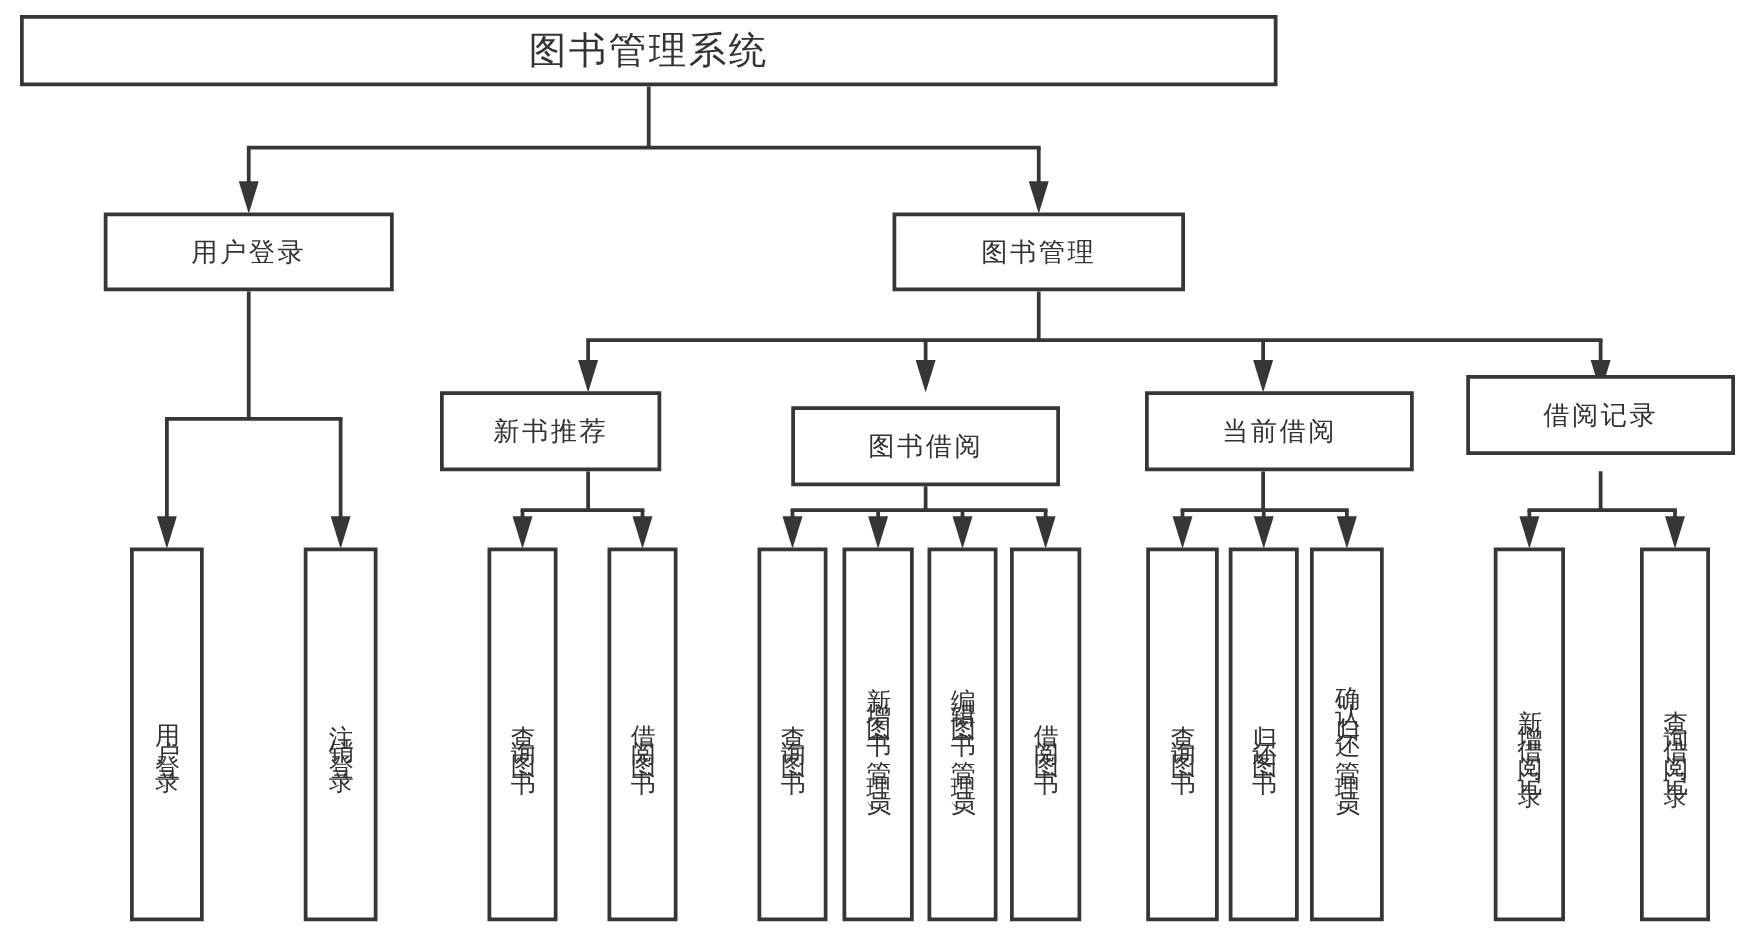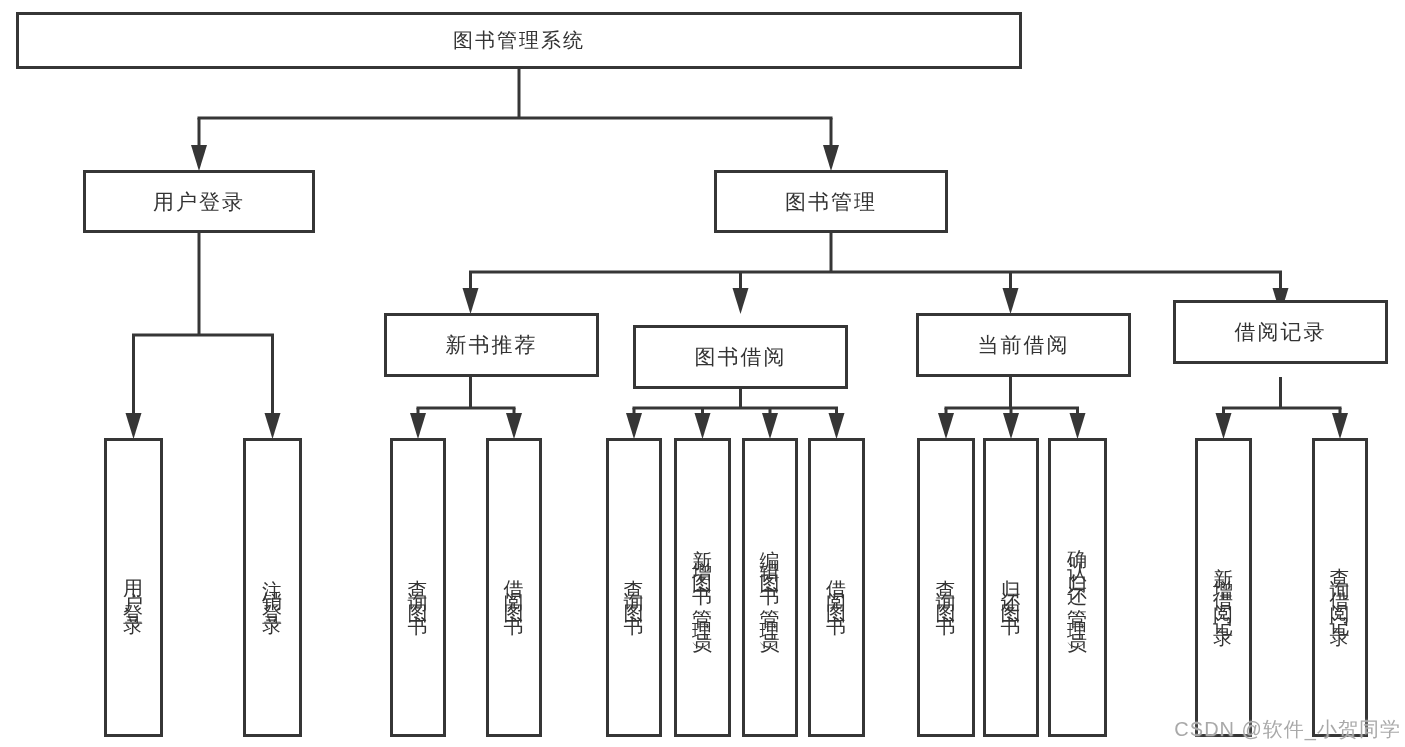--- a/index.html
+++ b/index.html
@@ -33,21 +33,21 @@
     color: var(--text, #333333);
   }
   .node .lbl {
     white-space: nowrap;
   }
   .node.h .lbl {
     font-size: 21px;
     letter-spacing: 2px;
   }
   .node.root .lbl {
-    font-size: 20px;
+    font-size: 30px;
     letter-spacing: 2px;
   }
   .node.v .lbl {
     writing-mode: vertical-rl;
     text-orientation: mixed;
     font-size: 20px;
     letter-spacing: 12px;
     line-height: 1;
   }
   #watermark {
@@ -123,21 +123,21 @@
   <div id="nodes">
       <div class="node h root" style="left: 16px; top: 12px; width: 1006px; height: 57px;">
         <span class="lbl">图书管理系统</span>
       </div>
       <div class="node h" style="left: 83px; top: 170px; width: 232px; height: 63px;">
         <span class="lbl">用户登录</span>
       </div>
       <div class="node h" style="left: 714px; top: 170px; width: 234px; height: 63px; align-items: center;">
         <span class="lbl">图书管理</span>
       </div>
-      <div class="node h" style="left: 384px; top: 313px; width: 215px; height: 64px;">
+      <div class="node h" style="left: 352px; top: 313px; width: 177px; height: 64px;">
         <span class="lbl">新书推荐</span>
       </div>
       <div class="node h" style="left: 633px; top: 313px; width: 215px; height: 64px; margin-top: 12px;">
         <span class="lbl">图书借阅</span>
       </div>
       <div class="node h" style="left: 916px; top: 313px; width: 215px; height: 64px;">
         <span class="lbl">当前借阅</span>
       </div>
       <div class="node h" style="left: 1173px; top: 300px; width: 215px; height: 64px;">
         <span class="lbl">借阅记录</span>
@@ -175,14 +175,13 @@
       <div class="node v" style="left: 1048px; top: 438px; width: 59px; height: 299px;">
         <span class="lbl">确认归还（管理员）</span>
       </div>
       <div class="node v" style="left: 1195px; top: 438px; width: 57px; height: 299px;">
         <span class="lbl">新增借阅记录</span>
       </div>
       <div class="node v" style="left: 1312px; top: 438px; width: 56px; height: 299px;">
         <span class="lbl">查询借阅记录</span>
       </div>
     </div>
-  <div id="watermark">CSDN @软件_小贺同学</div>
 </div>
 
 </body></html>

